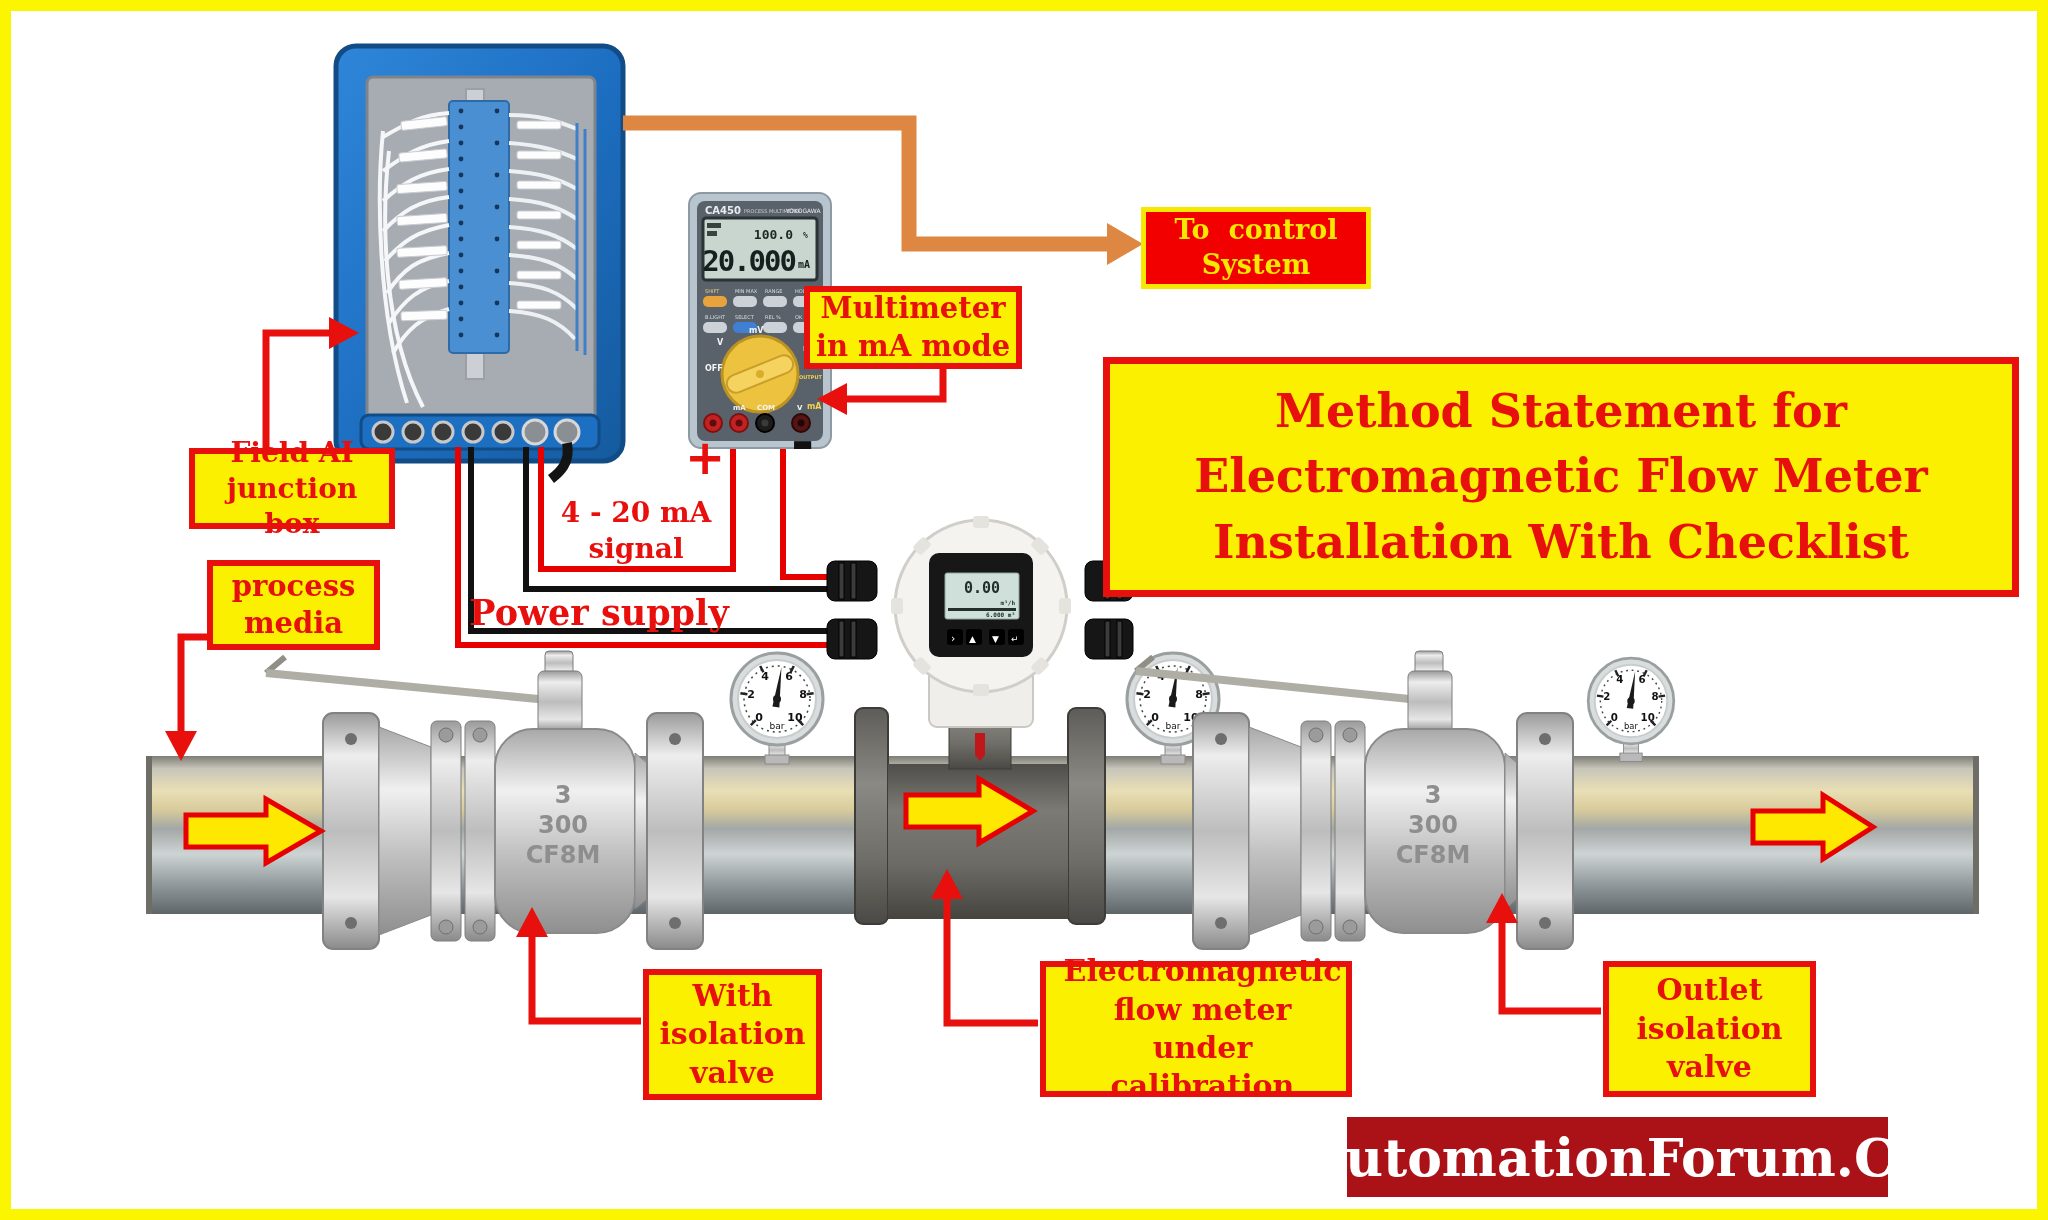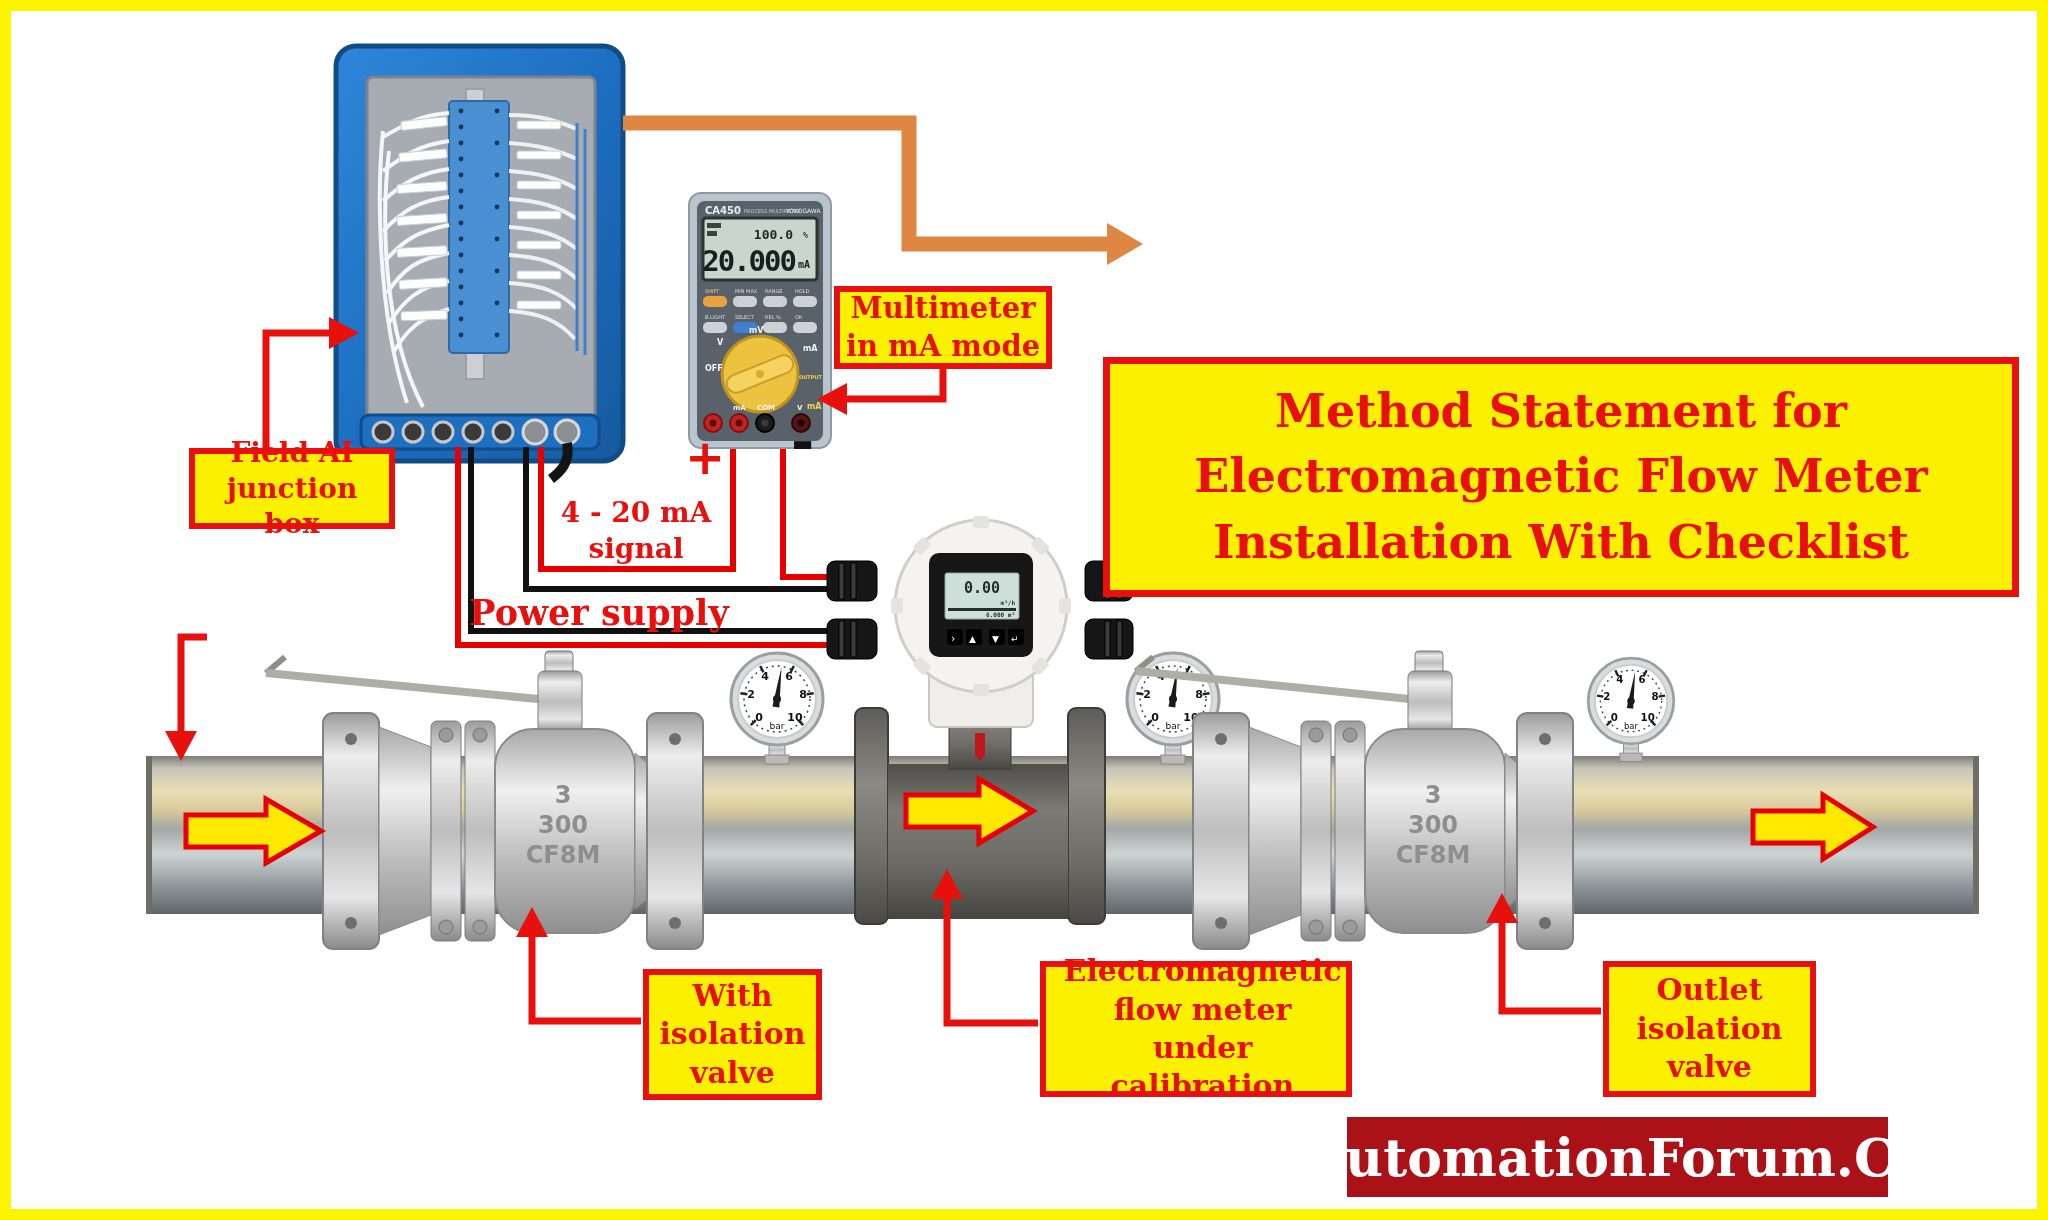--- a/index.html
+++ b/index.html
@@ -468,31 +468,39 @@
     <polygon points="1491,882 1475,912 1507,912"></polygon>
   </g>
 </svg>
 
 <div class="lbl title" style="left:1092px;top:346px;width:916px;height:240px;">
   <span>Method Statement for
 Electromagnetic Flow Meter
 Installation With Checklist</span>
 </div>
 
-
-<div class="lbl" style="left:823px;top:275px;width:218px;height:83px;font-size:29px;">
+<div class="lbl redbox" style="left:1130px;top:196px;width:230px;height:82px;font-size:27px;">
+  <span>To  control
+System</span>
+</div>
+
+<div class="lbl" style="left:793px;top:275px;width:218px;height:83px;font-size:29px;">
   <span>Multimeter
 in mA mode</span>
 </div>
 
 <div class="lbl" style="left:178px;top:437px;width:206px;height:81px;font-size:28px;">
   <span>Field AI
 junction box</span>
 </div>
 
+<div class="lbl" style="left:196px;top:549px;width:173px;height:90px;font-size:29px;">
+  <span>process
+media</span>
+</div>
 
 <div class="lbl noborder" style="left:505px;top:478px;width:240px;height:84px;font-size:28px;">
   <span>4 - 20 mA
 signal</span>
 </div>
 
 <div class="lbl noborder" style="left:448px;top:582px;width:280px;height:40px;font-size:35px;">
   <span>Power supply</span>
 </div>
 

